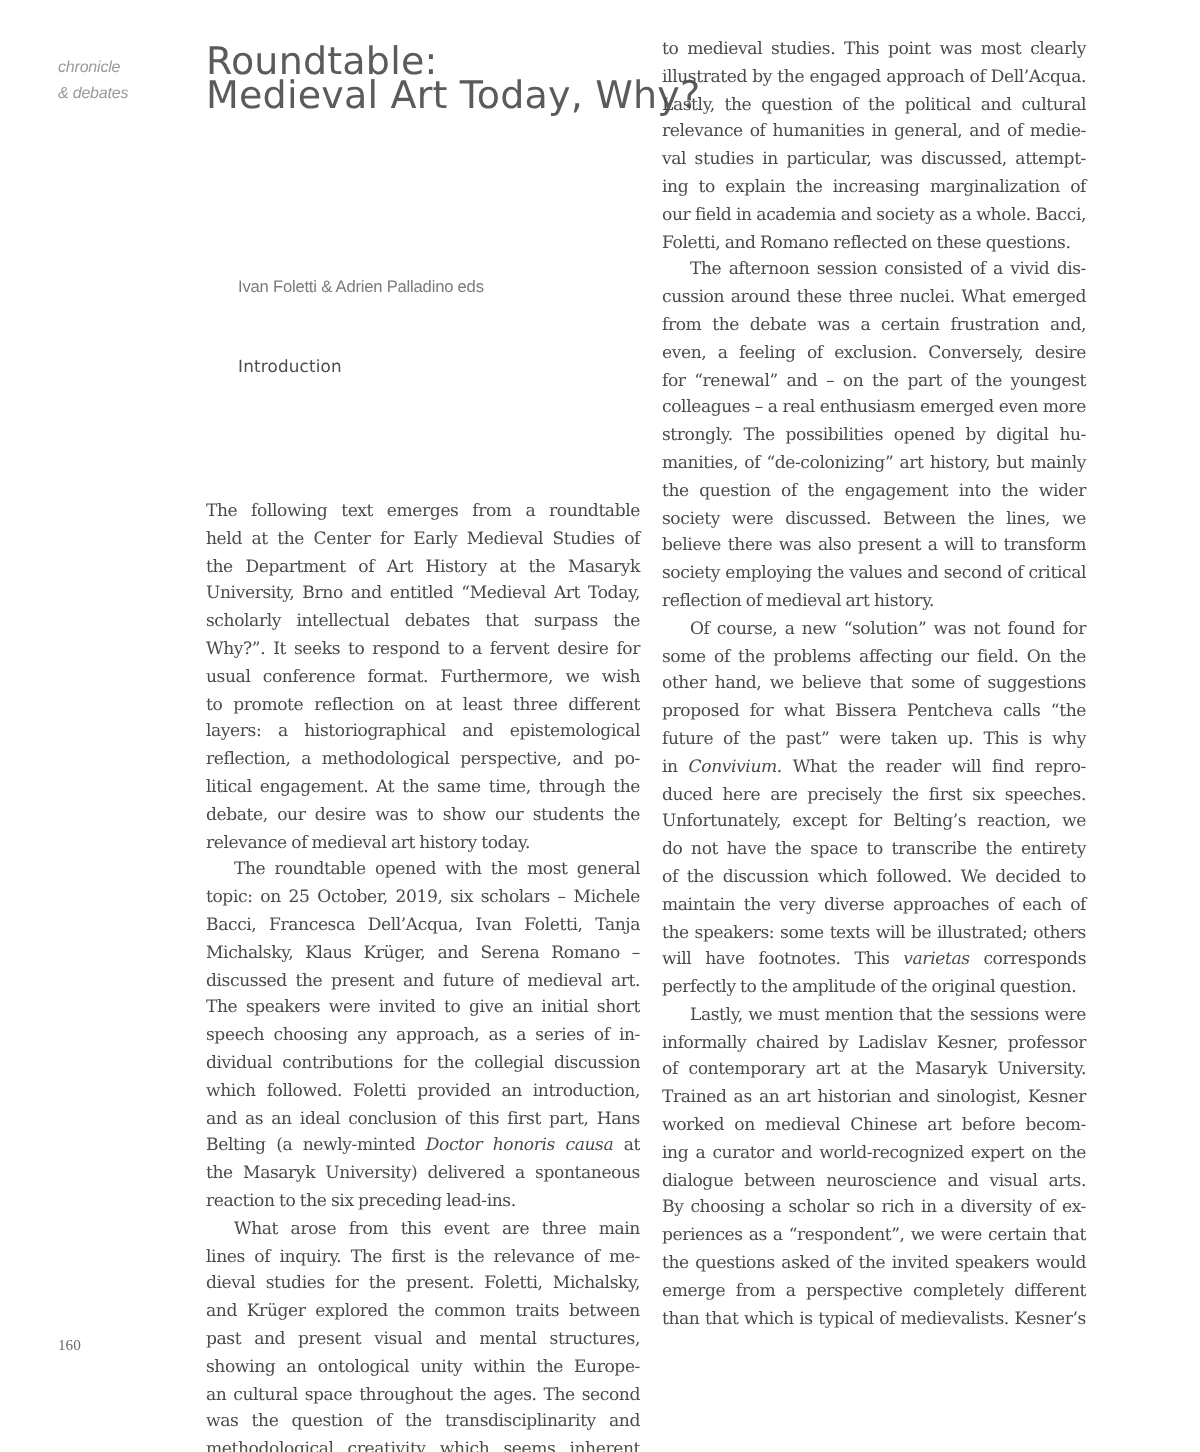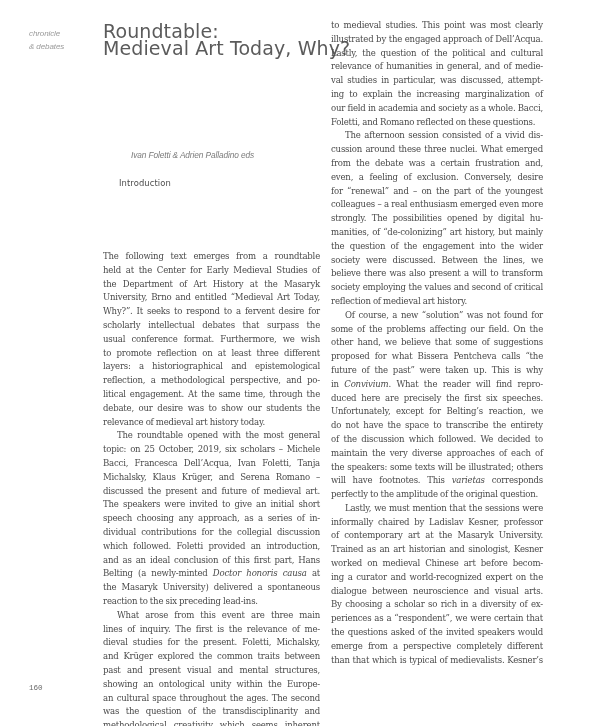--- a/index.html
+++ b/index.html
@@ -11,45 +11,45 @@
     font-family: "Liberation Sans", sans-serif; font-style: italic;
     font-size: 8px; line-height: 12.5px; color: #9a9a9a; letter-spacing: -0.1px;
   }
   .title {
     position: absolute; left: 103px; top: 23px; margin: 0;
     font-family: "DejaVu Sans", sans-serif; font-weight: normal;
     font-size: 19px; line-height: 17px; color: #5b5b5b; letter-spacing: 0.1px;
   }
   .title span { display: block; }
   .editors {
-    position: absolute; left: 119px; top: 150px;
-    font-family: "Liberation Sans", sans-serif; font-style: italic;
-    font-size: 8.3px; color: #7a7a7a; letter-spacing: -0.1px; margin-left: 12px;
+    position: absolute; left: 119px; top: 138px;
+    font-family: "Liberation Sans", sans-serif; 
+    font-size: 8.3px; color: #7a7a7a; letter-spacing: -0.1px;
   }
   .section-heading {
     position: absolute; left: 119px; top: 178px; margin: 0;
     font-family: "DejaVu Sans", sans-serif; font-weight: normal;
     font-size: 8.4px; color: #4c4c4c; letter-spacing: 0.1px;
   }
 
   .col {
     position: absolute;
     font-family: "DejaVu Serif", serif; font-size: 8.55px; line-height: 13.8px;
     color: #4a4a4a; letter-spacing: -0.2px; word-spacing: -0.3px;
   }
   .col-left { left: 103px; top: 206px; width: 217px; margin-top: 44px; }
   .col-right { left: 331px; top: 19px; width: 212px; }
   .line { display: block; white-space: nowrap; text-align: justify; text-align-last: justify; height: 13.8px; overflow: visible; }
   .line.last { text-align-last: left; }
   .line.indent { padding-left: 14px; }
   .line i { font-style: italic; }
 
   .page-number {
-    position: absolute; left: 29px; top: 684px;
-    font-family: Liberation Mono, monospace; font-size: 7.6px; color: #6a6a6a; text-align: center;
+    position: absolute; left: 29px; top: 668px;
+    font-family: Liberation Serif, serif; font-size: 7.6px; color: #6a6a6a; text-align: center;
   }
 </style>
 </head>
 <body>
 
 <div class="page">
 
   <div class="section-label">
     <div>chronicle</div>
     <div>&amp; debates</div>
@@ -62,22 +62,22 @@
 
   <div class="editors">Ivan Foletti &amp; Adrien Palladino eds</div>
 
   <h2 class="section-heading">Introduction</h2>
 
   <div class="col col-left">
     <span class="line">The following text emerges from a roundtable</span>
     <span class="line">held at the Center for Early Medieval Studies of</span>
     <span class="line">the Department of Art History at the Masaryk</span>
     <span class="line">University, Brno and entitled “Medieval Art Today,</span>
+    <span class="line">scholarly intellectual debates that surpass the</span>
     <span class="line">Why?”. It seeks to respond to a fervent desire for</span>
-    <span class="line">scholarly intellectual debates that surpass the</span>
     <span class="line">usual conference format. Furthermore, we wish</span>
     <span class="line">to promote reflection on at least three different</span>
     <span class="line">layers: a historiographical and epistemological</span>
     <span class="line">reflection, a methodological perspective, and po-</span>
     <span class="line">litical engagement. At the same time, through the</span>
     <span class="line">debate, our desire was to show our students the</span>
     <span class="line last">relevance of medieval art history today.</span>
     <span class="line indent">The roundtable opened with the most general</span>
     <span class="line">topic: on 25 October, 2019, six scholars – Michele</span>
     <span class="line">Bacci, Francesca Dell’Acqua, Ivan Foletti, Tanja</span>

